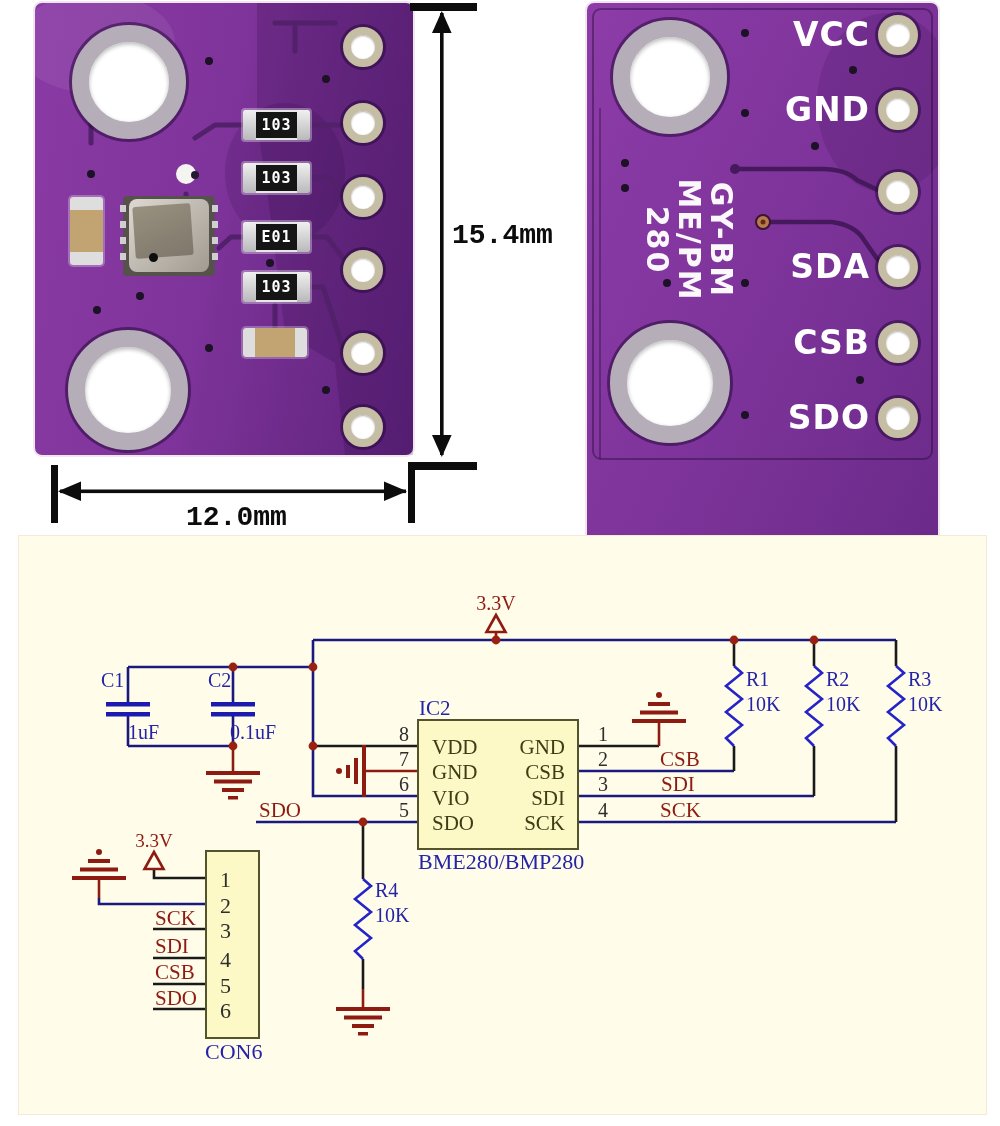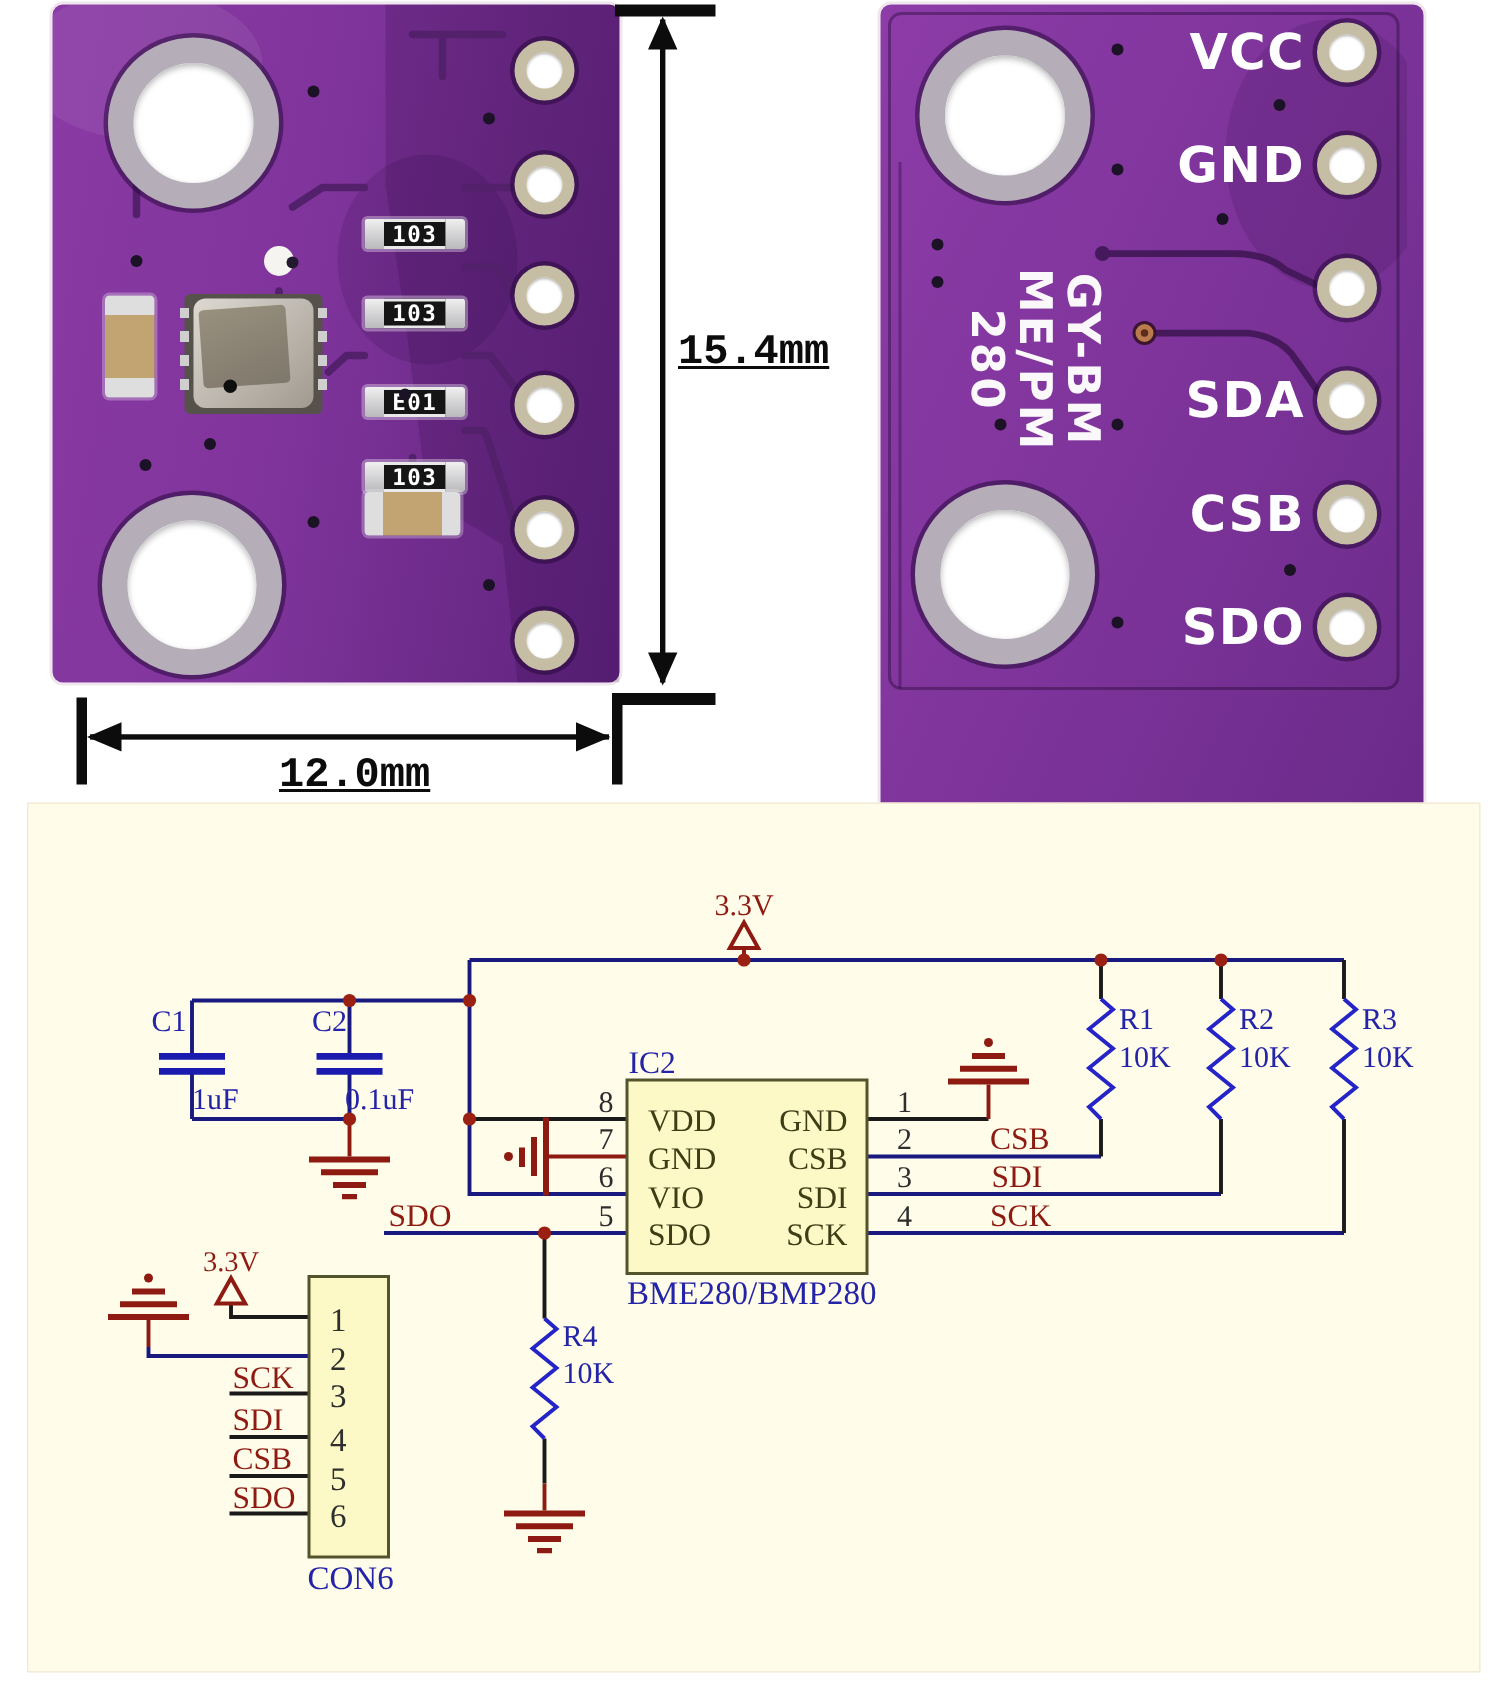--- a/index.html
+++ b/index.html
@@ -6,28 +6,28 @@
   .stage{position:relative;width:1000px;height:1126px;background:#ffffff;overflow:hidden;
          font-family:"Liberation Serif",serif;}
   .abs{position:absolute;}
 
   
   .board-front{position:absolute;left:35px;top:3px;width:378px;height:452px;border-radius:7px;
     background:linear-gradient(100deg,#8a3aa4 0%,#7f349b 45%,#6e2b8a 72%,#602380 100%);
     box-shadow:0 0 0 2px #efe6ee;}
   .board-back{position:absolute;left:587px;top:3px;width:351px;height:556px;border-radius:7px;
     background:linear-gradient(115deg,#8d3ca8 0%,#7c3399 55%,#6a2a88 100%);
-    box-shadow:0 0 0 2px #efe6ee;padding-left:11px;}
+    box-shadow:0 0 0 2px #efe6ee;}
   .bighole{position:absolute;border-radius:50%;background:#fff;border:17px solid #b5aeb8;
     box-shadow:0 0 0 3px rgba(40,10,60,.55), inset 0 2px 4px rgba(0,0,0,.28);}
   .pinhole{position:absolute;width:24px;height:24px;border-radius:50%;background:#fff;
     border:8px solid #c6bda5;box-shadow:0 0 0 3px rgba(40,10,60,.55), inset 0 1px 2px rgba(0,0,0,.3);}
   .via{position:absolute;width:8px;height:8px;border-radius:50%;background:#1c1226;}
-  .res{position:absolute;width:67px;height:20px;display:flex;border-radius:2px;overflow:hidden;
-    box-shadow:0 0 0 2px rgba(245,245,250,.35);margin-top:36px;}
+  .res{position:absolute;width:67px;height:30px;display:flex;border-radius:2px;overflow:hidden;
+    box-shadow:0 0 0 2px rgba(245,245,250,.35);}
   .res .ecap{width:13px;background:linear-gradient(#f0f0f0,#b9b9bc);}
   .res .rbody{flex:1;background:#151515;color:#fff;display:flex;align-items:center;justify-content:center;
     font:bold 15px "DejaVu Sans Mono",monospace;letter-spacing:1px;border:2px solid #e8e8e8;border-left:none;border-right:none;}
   .cer-v{position:absolute;width:33px;height:68px;border-radius:3px;
     background:linear-gradient(#dedede 0 19%,#c2a472 19% 81%,#dedede 81%);box-shadow:0 0 0 2px rgba(240,240,245,.3);}
   .cer-h{position:absolute;width:64px;height:29px;border-radius:3px;
     background:linear-gradient(90deg,#dedede 0 19%,#c2a472 19% 81%,#dedede 81%);box-shadow:0 0 0 2px rgba(240,240,245,.3);}
   .sensor{position:absolute;left:88px;top:193px;width:92px;height:80px;background:#56514b;border-radius:4px;}
   .sensor .lid{position:absolute;left:6px;top:3px;width:80px;height:73px;border-radius:8px;
     background:linear-gradient(135deg,#ddd9d1 0%,#c2bdb4 45%,#a19a90 100%);}
@@ -40,21 +40,21 @@
   .wdot{position:absolute;left:141px;top:161px;width:20px;height:20px;border-radius:50%;background:#f6f4f1;}
   .wdot::after{content:"";position:absolute;right:-3px;top:7px;width:8px;height:8px;border-radius:50%;background:#241a30;}
 
   .backlabel{position:absolute;left:140px;width:143px;height:38px;color:#fff;text-align:right;
     font:bold 33px "DejaVu Sans",sans-serif;letter-spacing:1px;line-height:38px;}
   .silk{position:absolute;left:10px;top:187px;width:180px;height:100px;transform:rotate(90deg);
     color:rgba(255,255,255,.97);font:bold 30px "DejaVu Sans",sans-serif;letter-spacing:2px;
     line-height:32px;text-align:center;}
 
   
-  .dimtext{position:absolute;color:#0c0c0c;font:bold 28px "Liberation Mono",monospace;letter-spacing:0px;text-decoration:underline;}
+  .dimtext{position:absolute;color:#0c0c0c;font:bold 28px "Liberation Mono",monospace;letter-spacing:0px;}
 
   
   .schpanel{position:absolute;left:18px;top:535px;width:967px;height:578px;background:#FFFCE9;
     border:1px solid #f4ead6;}
   svg text{font-family:"Liberation Serif",serif;}
 </style>
 </head>
 <body>
 
 <div class="stage">

